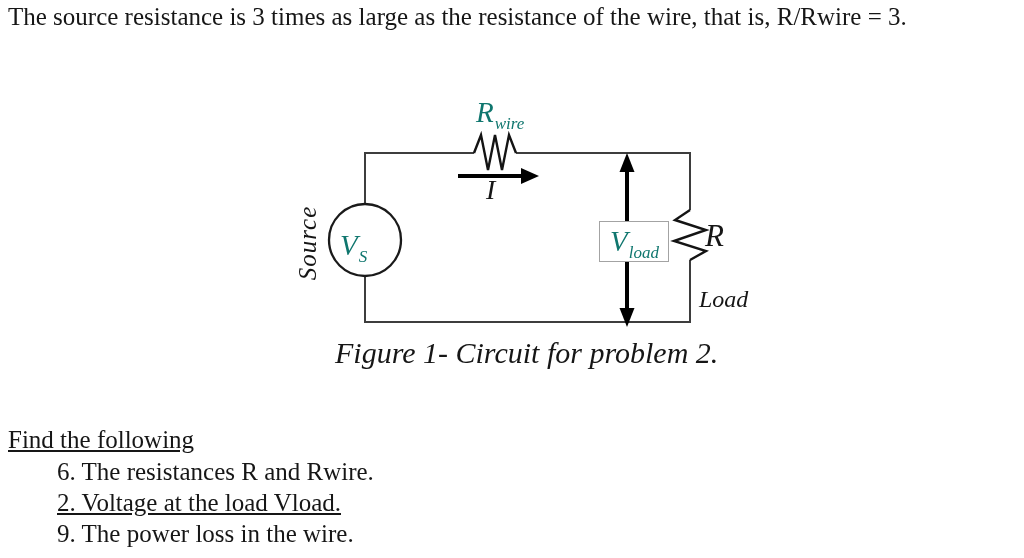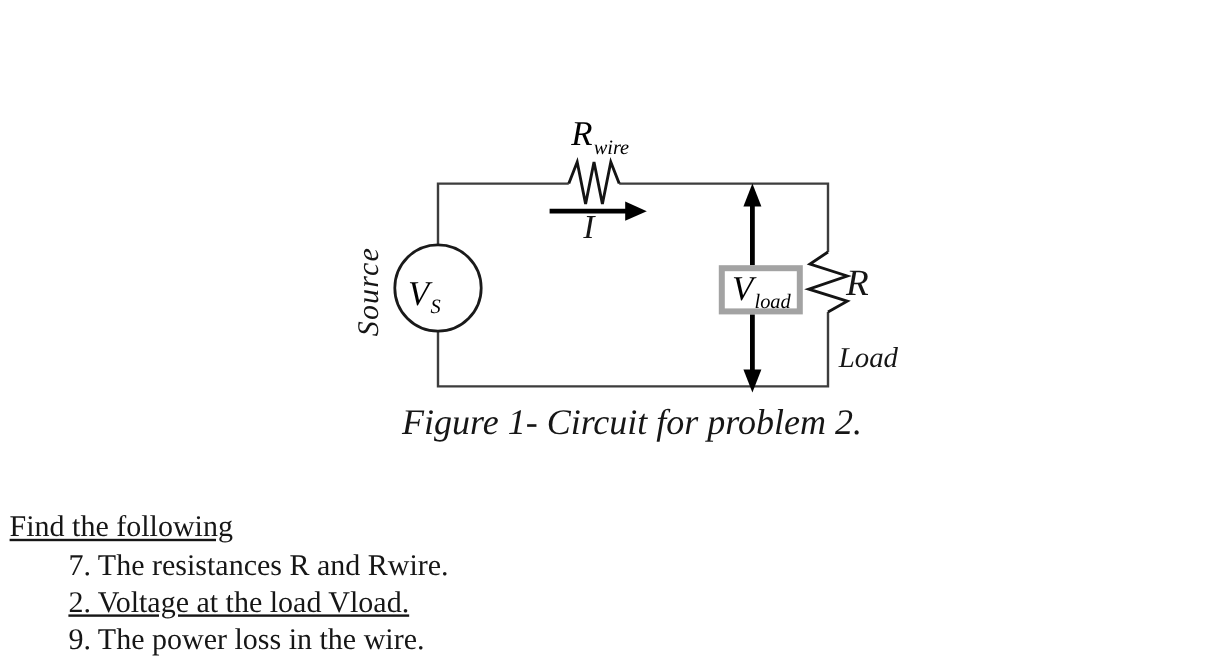--- a/index.html
+++ b/index.html
@@ -18,36 +18,36 @@
     left: 8px; top: 1px;
     font-size: 25px;
     line-height: 31px;
     white-space: nowrap;
   }
 
   
   .circuit-svg { left: 0; top: 0; }
 
   
-  .cir-lbl { font-style: italic; white-space: nowrap; color: #000000; }
+  .cir-lbl { font-style: italic; white-space: nowrap; color: #0f766e; }
   .cir-lbl .main { font-size: 29px; }
   .cir-lbl sub { font-size: 17px; vertical-align: baseline; position: relative; top: 7px; left: 1px; }
 
   .rwire-label   { left: 476px; top: 96px;  }
   .current-label { left: 486px; top: 174px; font-size: 28px; font-style: italic; }
   .source-label  {
     left: 308px; top: 243px;
     transform: translate(-50%,-50%) rotate(-90deg);
     font-style: italic; font-size: 25px; letter-spacing: 1px;
   }
   .vs-label { left: 340px; top: 229px; text-align: center; }
   .vload-box {
     left: 599px; top: 221px; width: 70px; height: 41px;
     background: #ffffff;
-    border: 5px solid #a3a3a3;
+    border: 1px solid #a3a3a3;
     display: flex; align-items: center; justify-content: center;
   }
   .r-label    { left: 705px; top: 218px; font-size: 31px; font-style: italic; }
   .load-label { left: 699px; top: 286px; font-size: 24px; font-style: italic; }
 
   .figure-caption {
     left: 335px; top: 336px;
     font-size: 30px; font-style: italic;
     white-space: nowrap;
   }
@@ -56,20 +56,21 @@
   .tasks-heading { left: 8px;  top: 426px; font-size: 25px; white-space: nowrap; text-decoration: underline; }
   .task-item     { left: 57px; font-size: 25px; white-space: nowrap; }
   .task-1 { top: 458px; }
   .task-2 { top: 489px; text-decoration: underline; }
   .task-3 { top: 520px; }
 </style>
 </head>
 <body>
 
 <div class="abs problem-text">
+  <div>The source resistance is 3 times as large as the resistance of the wire, that is, R/Rwire = 3.</div>
 </div>
 
 <svg class="abs circuit-svg" width="1024" height="558" viewBox="0 0 1024 558">
 
   <path d="M365,204 V153 H474 M516,153 H690 V210 M365,276 V322 H690 V260" fill="none" stroke="#3d3d3d" stroke-width="2"></path>
 
   <path d="M474,153 L481,135 L488,170 L495,135 L502,170 L509,135 L516,153" fill="none" stroke="#141414" stroke-width="2.4" stroke-linejoin="miter"></path>
 
   <path d="M690,210 L675,220 L706,230 L674,241 L706,251 L690,260" fill="none" stroke="#141414" stroke-width="2.4" stroke-linejoin="miter"></path>
 
@@ -105,15 +106,15 @@
   </span>
 </div>
 
 <div class="abs r-label">R</div>
 
 <div class="abs load-label">Load</div>
 
 <div class="abs figure-caption">Figure 1- Circuit for problem 2.</div>
 
 <div class="abs tasks-heading">Find the following</div>
-<div class="abs task-item task-1">7. The resistances R and Rwire.</div>
+<div class="abs task-item task-1">6. The resistances R and Rwire.</div>
 <div class="abs task-item task-2">2. Voltage at the load Vload.</div>
 <div class="abs task-item task-3">9. The power loss in the wire.</div>
 
 </body></html>

